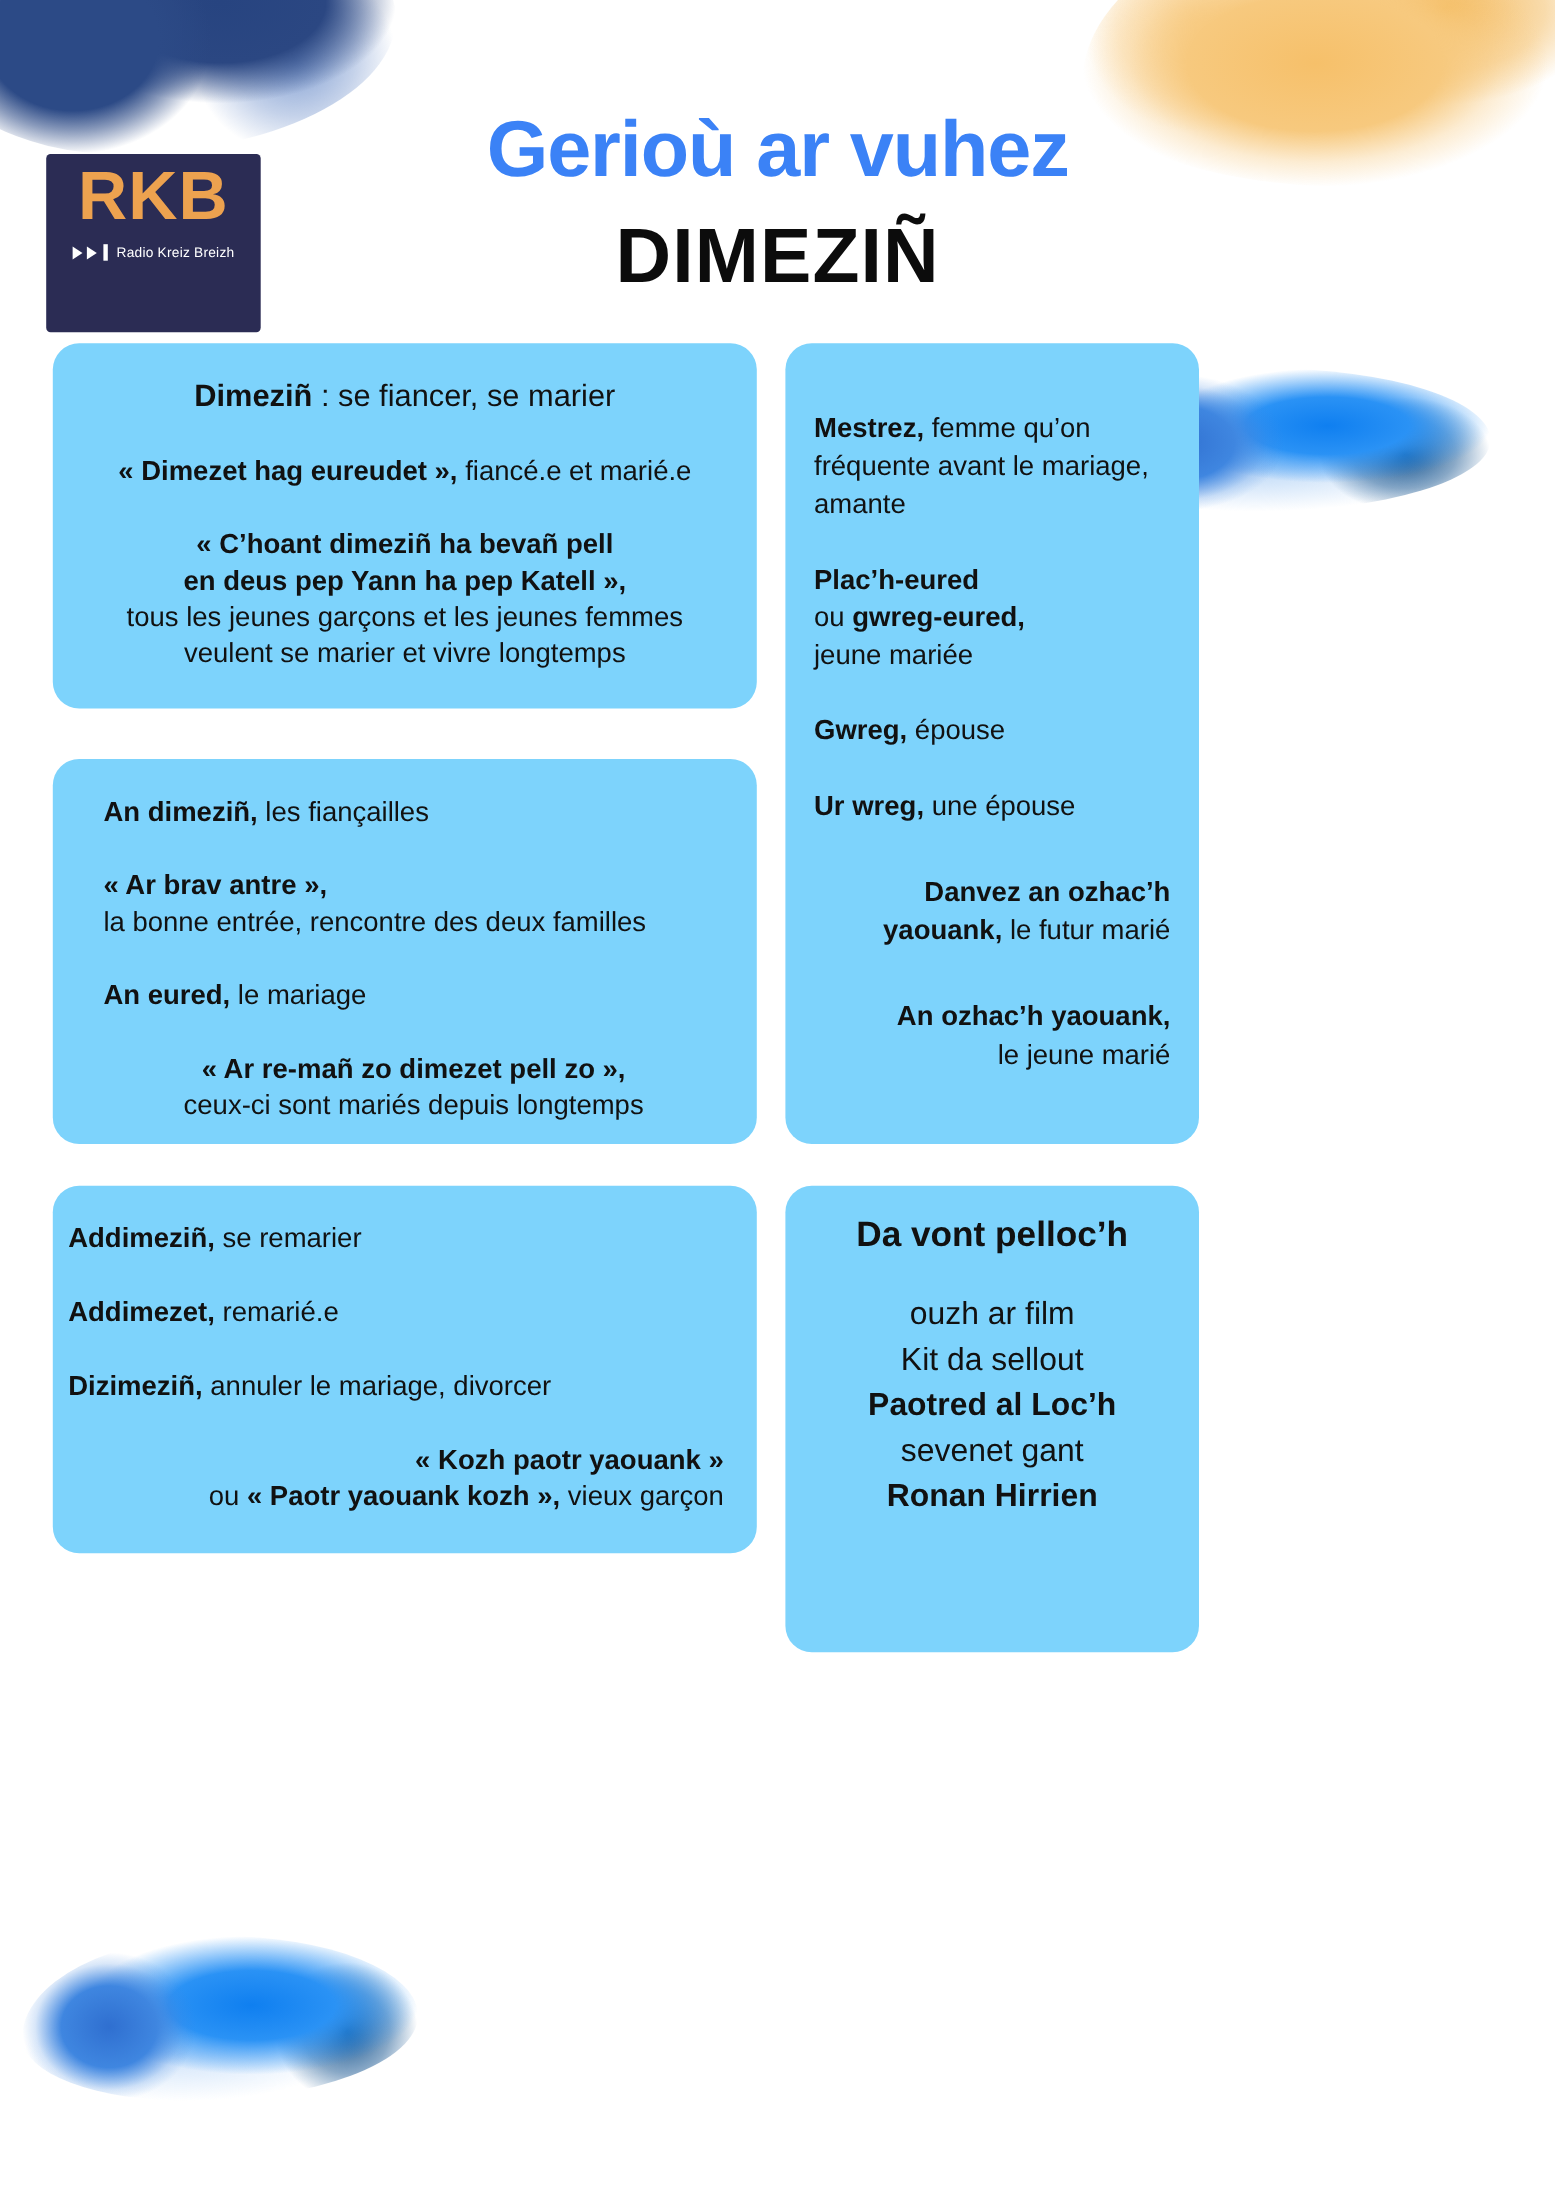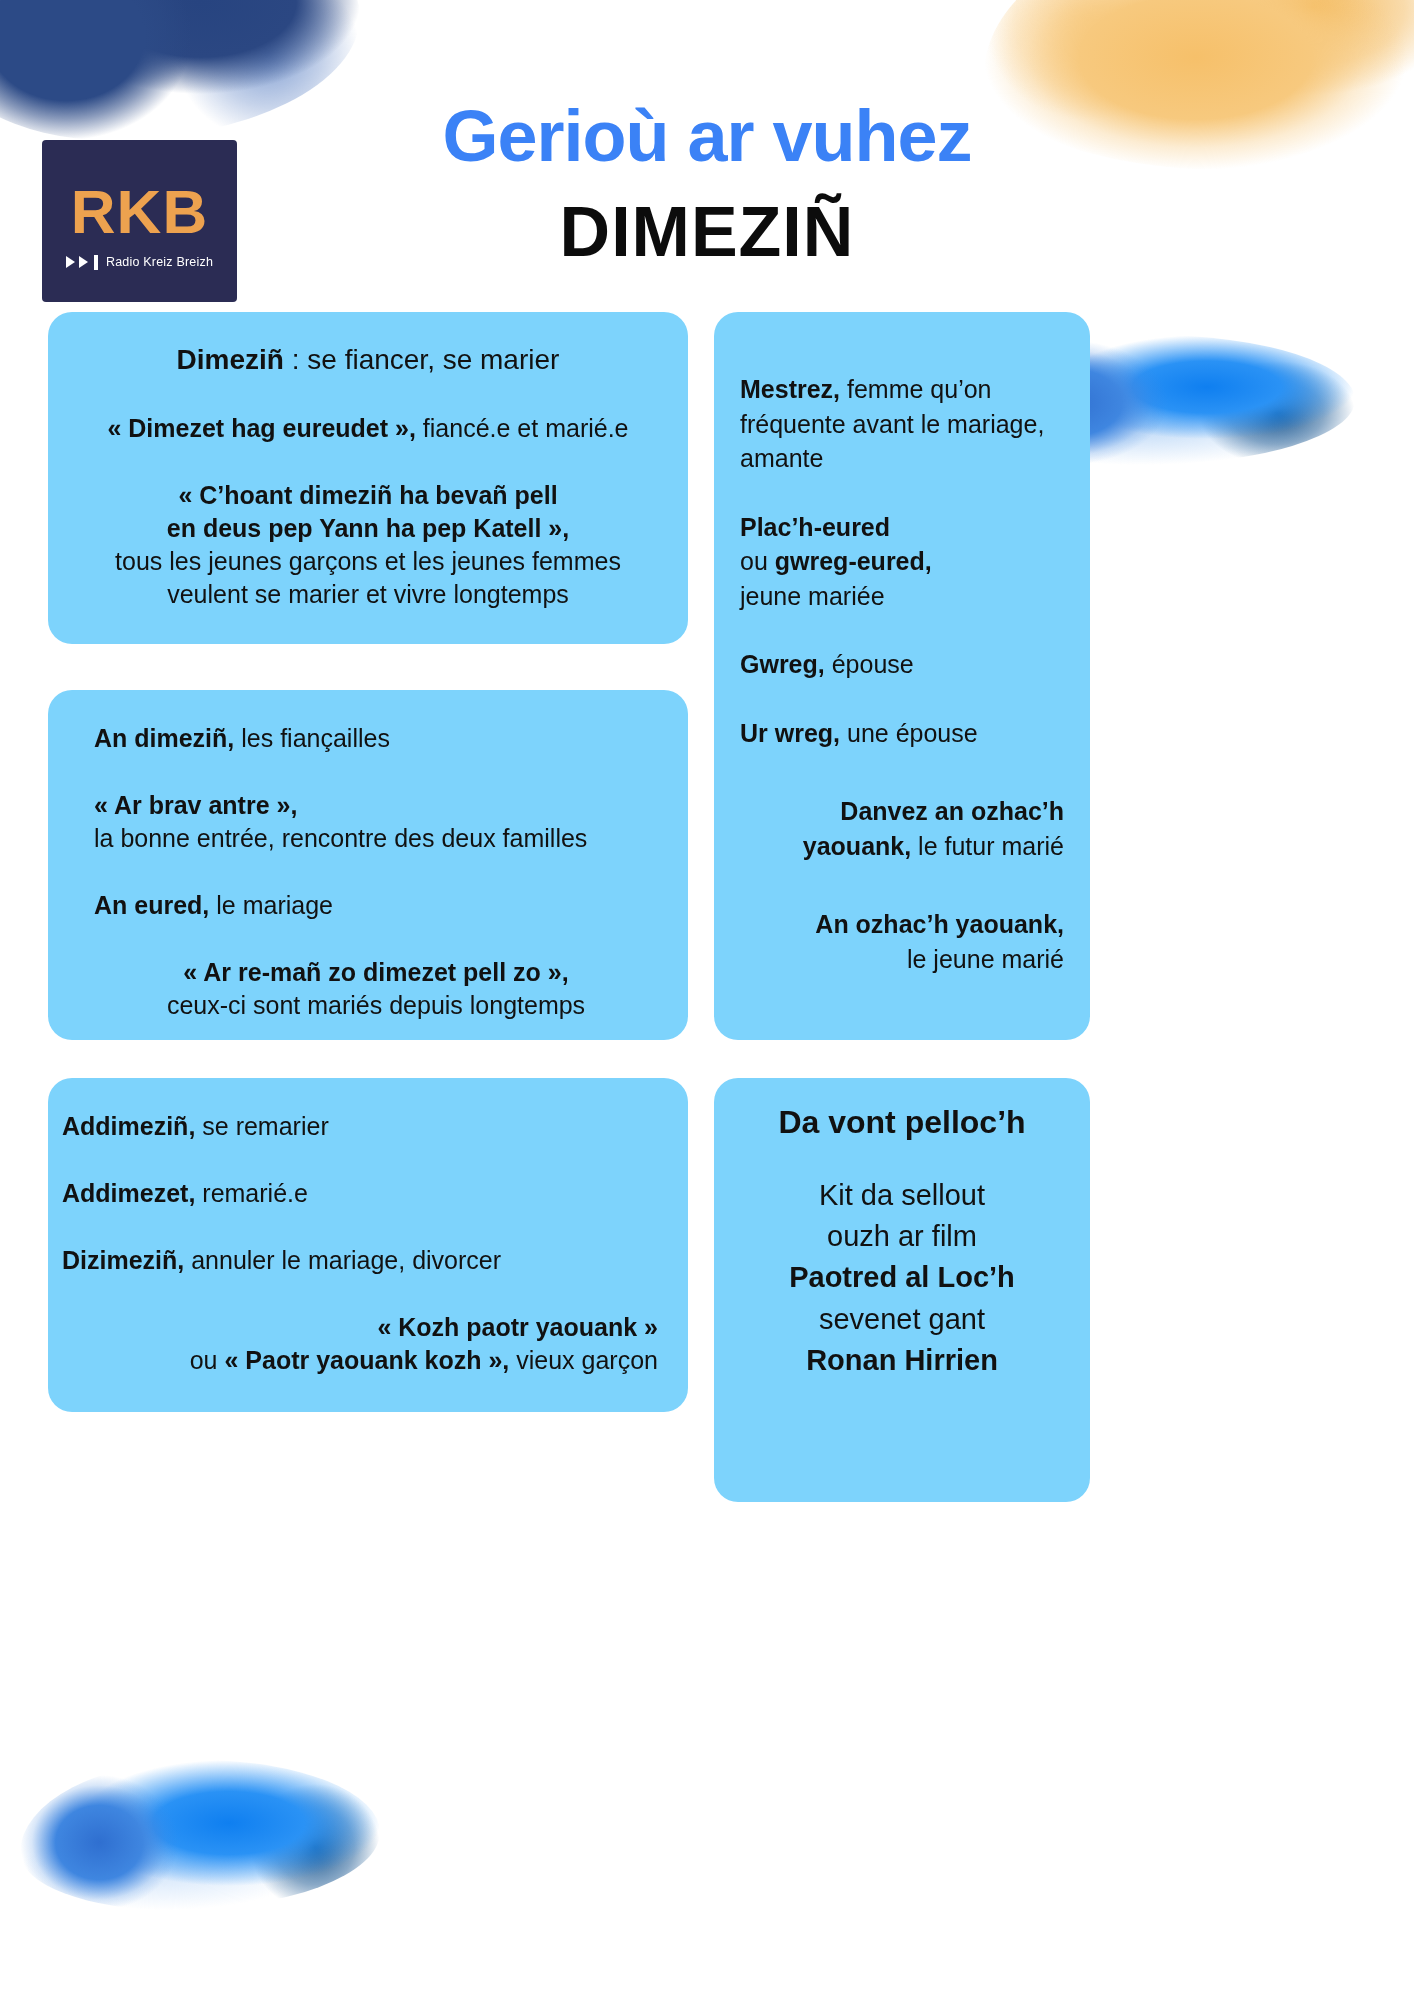--- a/index.html
+++ b/index.html
@@ -56,21 +56,21 @@
   }
   #title-sub{
     position:absolute;left:0;top:192px;width:1414px;text-align:center;
     font-size:70px;font-weight:700;color:#0c0c0c;letter-spacing:1px;
   }
 
   
   #rkb-logo{
     position:absolute;left:42px;top:140px;width:195px;height:162px;
     background:#2b2c54;border-radius:4px;
-    display:flex;flex-direction:column;align-items:center;justify-content:center;
+    display:flex;flex-direction:column;align-items:center;
   }
   #rkb-logo .rkb-word{
     font-size:62px;font-weight:700;color:#eda24f;letter-spacing:1px;line-height:1;
     margin-top:8px;
   }
   #rkb-logo .rkb-caption{
     display:flex;align-items:center;gap:4px;margin-top:12px;color:#ffffff;
   }
   .tri{width:0;height:0;border-left:9px solid #ffffff;border-top:6px solid transparent;border-bottom:6px solid transparent;}
   .vbar{width:4px;height:15px;background:#ffffff;margin:0 4px 0 2px;}
@@ -199,19 +199,19 @@
     <span class="b">yaouank,</span><span> le futur marié</span>
   </p>
   <div class="gap-l"></div>
   <p class="line right b">An ozhac’h yaouank,</p>
   <p class="line right">le jeune marié</p>
 </div>
 
 <div class="card" id="card-r2">
   <p class="head">Da vont pelloc’h</p>
   <div class="gap-m"></div>
+  <p class="body">ouzh ar film</p>
   <p class="body">Kit da sellout</p>
-  <p class="body">ouzh ar film</p>
   <p class="body b">Paotred al Loc’h</p>
   <p class="body">sevenet gant</p>
   <p class="body b">Ronan Hirrien</p>
 
 </div>
 
 </body></html>

